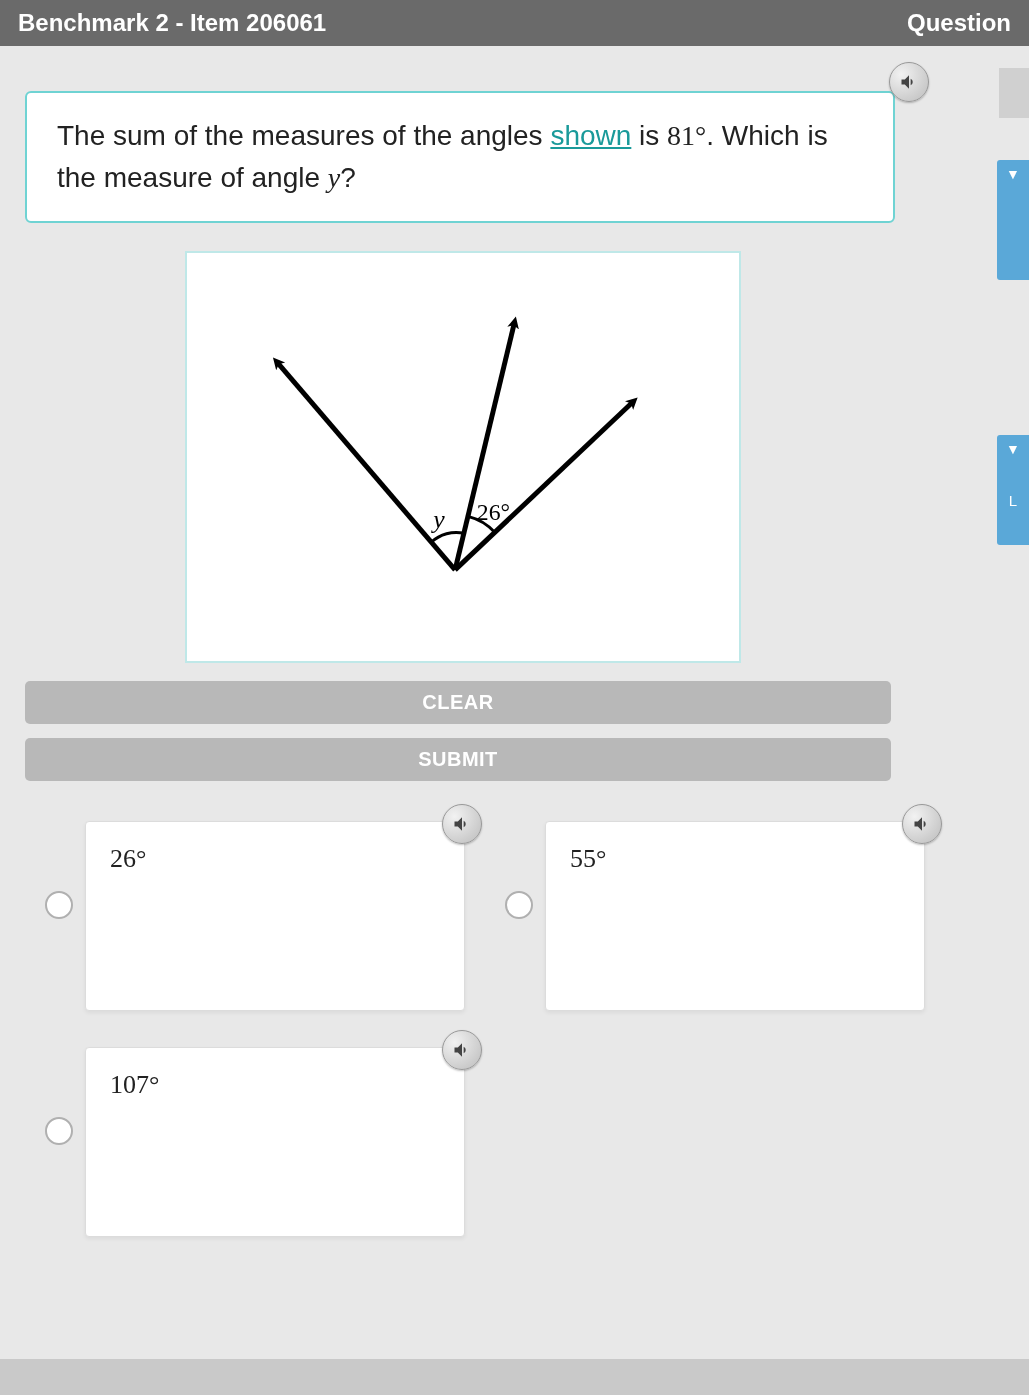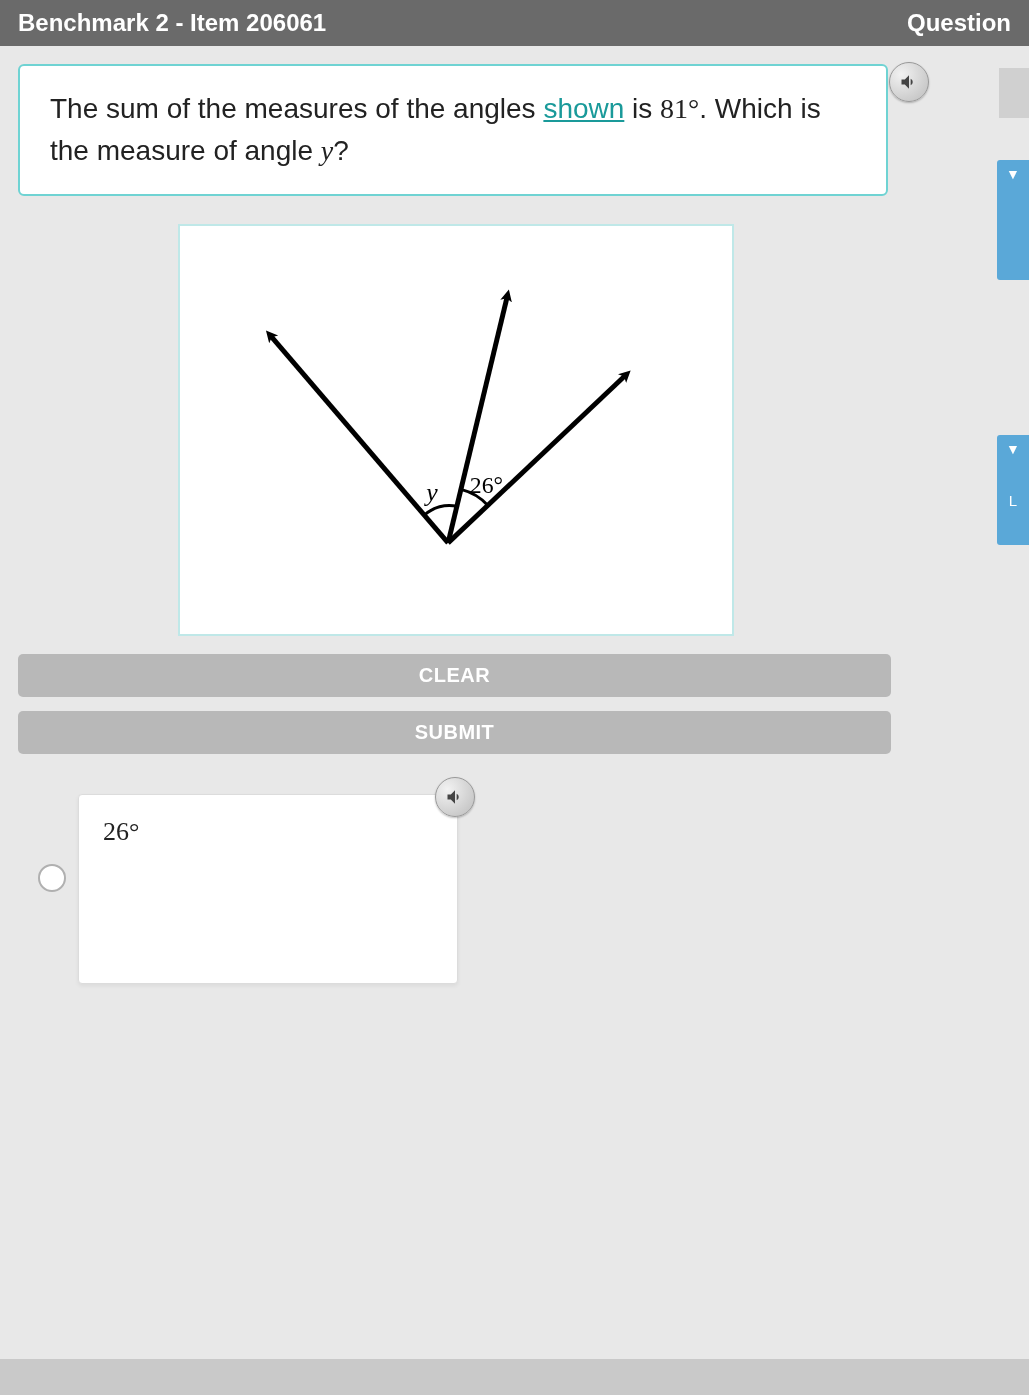--- a/index.html
+++ b/index.html
@@ -17,22 +17,23 @@
     font-weight: bold;
     font-size: 24px;
     padding: 20px 18px;
     display: flex;
     justify-content: space-between;
     align-items: center;
     height: 46px;
     gap: 12px;
   }
   .content-area {
-    padding: 18px 18px 0 18px;
-    position: relative;
+    padding: 18px 18px 0 25px;
+    position: relative;
+    margin-top: 27px;
   }
   .question-box {
     background: #fff;
     border: 2px solid #6fd3d3;
     border-radius: 6px;
     padding: 22px 30px;
     font-size: 28px;
     color: #222;
     line-height: 1.5;
     width: 870px;
@@ -217,20 +218,42 @@
       <div class="option-card">
         <div class="audio-btn option-audio">
           <svg viewBox="0 0 24 24">
               <path fill="#444" d="M3 9v6h4l5 5V4L7 9H3zm13.5 3a4.5 4.5 0 0 0-2.5-4v8a4.5 4.5 0 0 0 2.5-4z"></path>
             </svg>
         </div>
         <span class="option-text">26°</span>
       </div>
     </div>
 
-
-
+    <div class="option-wrap">
+      <div class="radio-circle"></div>
+      <div class="option-card">
+        <div class="audio-btn option-audio">
+          <svg viewBox="0 0 24 24">
+              <path fill="#444" d="M3 9v6h4l5 5V4L7 9H3zm13.5 3a4.5 4.5 0 0 0-2.5-4v8a4.5 4.5 0 0 0 2.5-4z"></path>
+            </svg>
+        </div>
+        <span class="option-text">55°</span>
+      </div>
+    </div>
+
+
+    <div class="option-wrap">
+      <div class="radio-circle"></div>
+      <div class="option-card">
+        <div class="audio-btn option-audio">
+          <svg viewBox="0 0 24 24">
+              <path fill="#444" d="M3 9v6h4l5 5V4L7 9H3zm13.5 3a4.5 4.5 0 0 0-2.5-4v8a4.5 4.5 0 0 0 2.5-4z"></path>
+            </svg>
+        </div>
+        <span class="option-text">107°</span>
+      </div>
+    </div>
 
   </div>
 
 </div>
 
 <div class="footer-bar"></div>
 
 </body></html>

